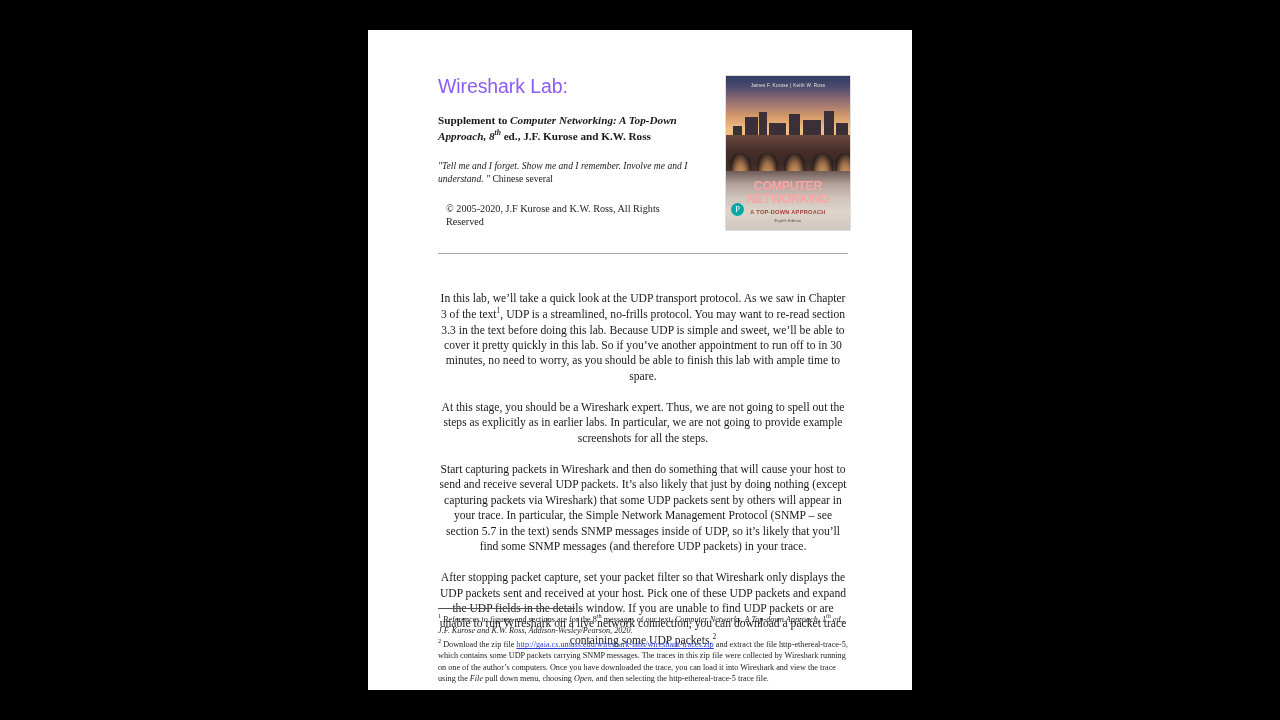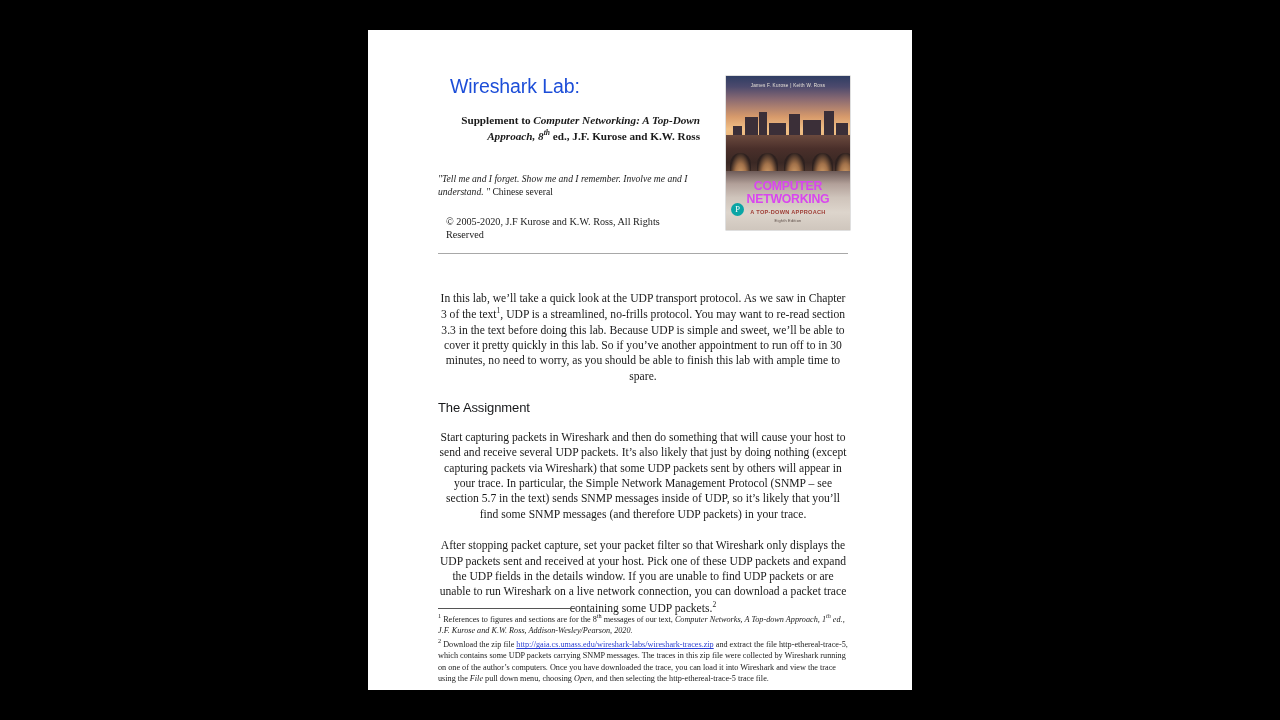--- a/index.html
+++ b/index.html
@@ -44,42 +44,41 @@
     position: relative;
     width: 410px;
     min-height: 170px;
   }
 
   .header-left {
     width: 262px;
   }
 
   .lab-title {
-    color: #1d4ed8;
+    color: #8b5cf6;
     font-family: "Liberation Sans", sans-serif;
     font-size: 19.5px;
     line-height: 1.33;
     font-weight: 400;
     letter-spacing: -0.1px;
-    margin: 0 0 13px 12px;
+    margin: 0 0 13px 0;
   }
   .lab-title .line1 { display: block; }
   .lab-title .line2 { display: block; }
   .lab-title .ver {
     font-size: 12.5px;
     letter-spacing: 0;
   }
 
   .supplement {
     font-size: 11.2px;
     line-height: 1.32;
     color: #1a1a1a;
     font-weight: 700;
-    margin: 0 0 30px 0;
-    text-align: right;
+    margin: 0 0 17px 0;
   }
   .supplement .bk { font-style: italic; font-weight: 700; }
   .supplement sup { font-size: 7.5px; vertical-align: super; }
 
   .proverb {
     font-size: 9.6px;
     line-height: 1.33;
     color: #1a1a1a;
     margin: 0 0 16px 0;
   }
@@ -196,21 +195,21 @@
   }
 
   .cover-titleblock {
     position: absolute;
     left: 0;
     bottom: 4.5%;
     width: 100%;
     text-align: center;
   }
   .cover-t1, .cover-t2 {
-    color: #d946ef;
+    color: #fca5a5;
     font-family: "Liberation Sans", sans-serif;
     font-weight: 700;
     font-size: 12.3px;
     line-height: 1.12;
     letter-spacing: -0.25px;
     display: block;
   }
   .cover-t3 {
     color: #9e3c35;
     font-family: "Liberation Sans", sans-serif;
@@ -363,22 +362,22 @@
       </div>
 
       <div class="header-rule"></div>
 
       <div class="body-block">
 
         <p class="body-p">
           <span>In this lab, we’ll take a quick look at the UDP transport protocol. As we saw in Chapter 3 of the text</span><sup>1</sup><span>, UDP is a streamlined, no-frills protocol. You may want to re-read section 3.3 in the text before doing this lab. Because UDP is simple and sweet, we’ll be able to cover it pretty quickly in this lab. So if you’ve another appointment to run off to in 30 minutes, no need to worry, as you should be able to finish this lab with ample time to spare.</span>
         </p>
 
-
-        <h2 class="section-head">The Assignment</h2>
+        <p class="body-p">At this stage, you should be a Wireshark expert. Thus, we are not going to spell out the steps as explicitly as in earlier labs. In particular, we are not going to provide example screenshots for all the steps.</p>
+
 
         <p class="body-p">Start capturing packets in Wireshark and then do something that will cause your host to send and receive several UDP packets. It’s also likely that just by doing nothing (except capturing packets via Wireshark) that some UDP packets sent by others will appear in your trace.  In particular, the Simple Network Management Protocol (SNMP – see section 5.7 in the text) sends SNMP messages inside of UDP, so it’s likely that you’ll find some SNMP messages (and therefore UDP packets) in your trace.</p>
 
         <p class="body-p">
           <span>After stopping packet capture, set your packet filter so that Wireshark only displays the UDP packets sent and received at your host. Pick one of these UDP packets and expand the UDP fields in the details window.  If you are unable to find UDP packets or are unable to run Wireshark on a live network connection, you can download a packet trace containing some UDP packets.</span><sup>2</sup>
         </p>
       </div>
     </div>
 
     <div class="footnotes">

